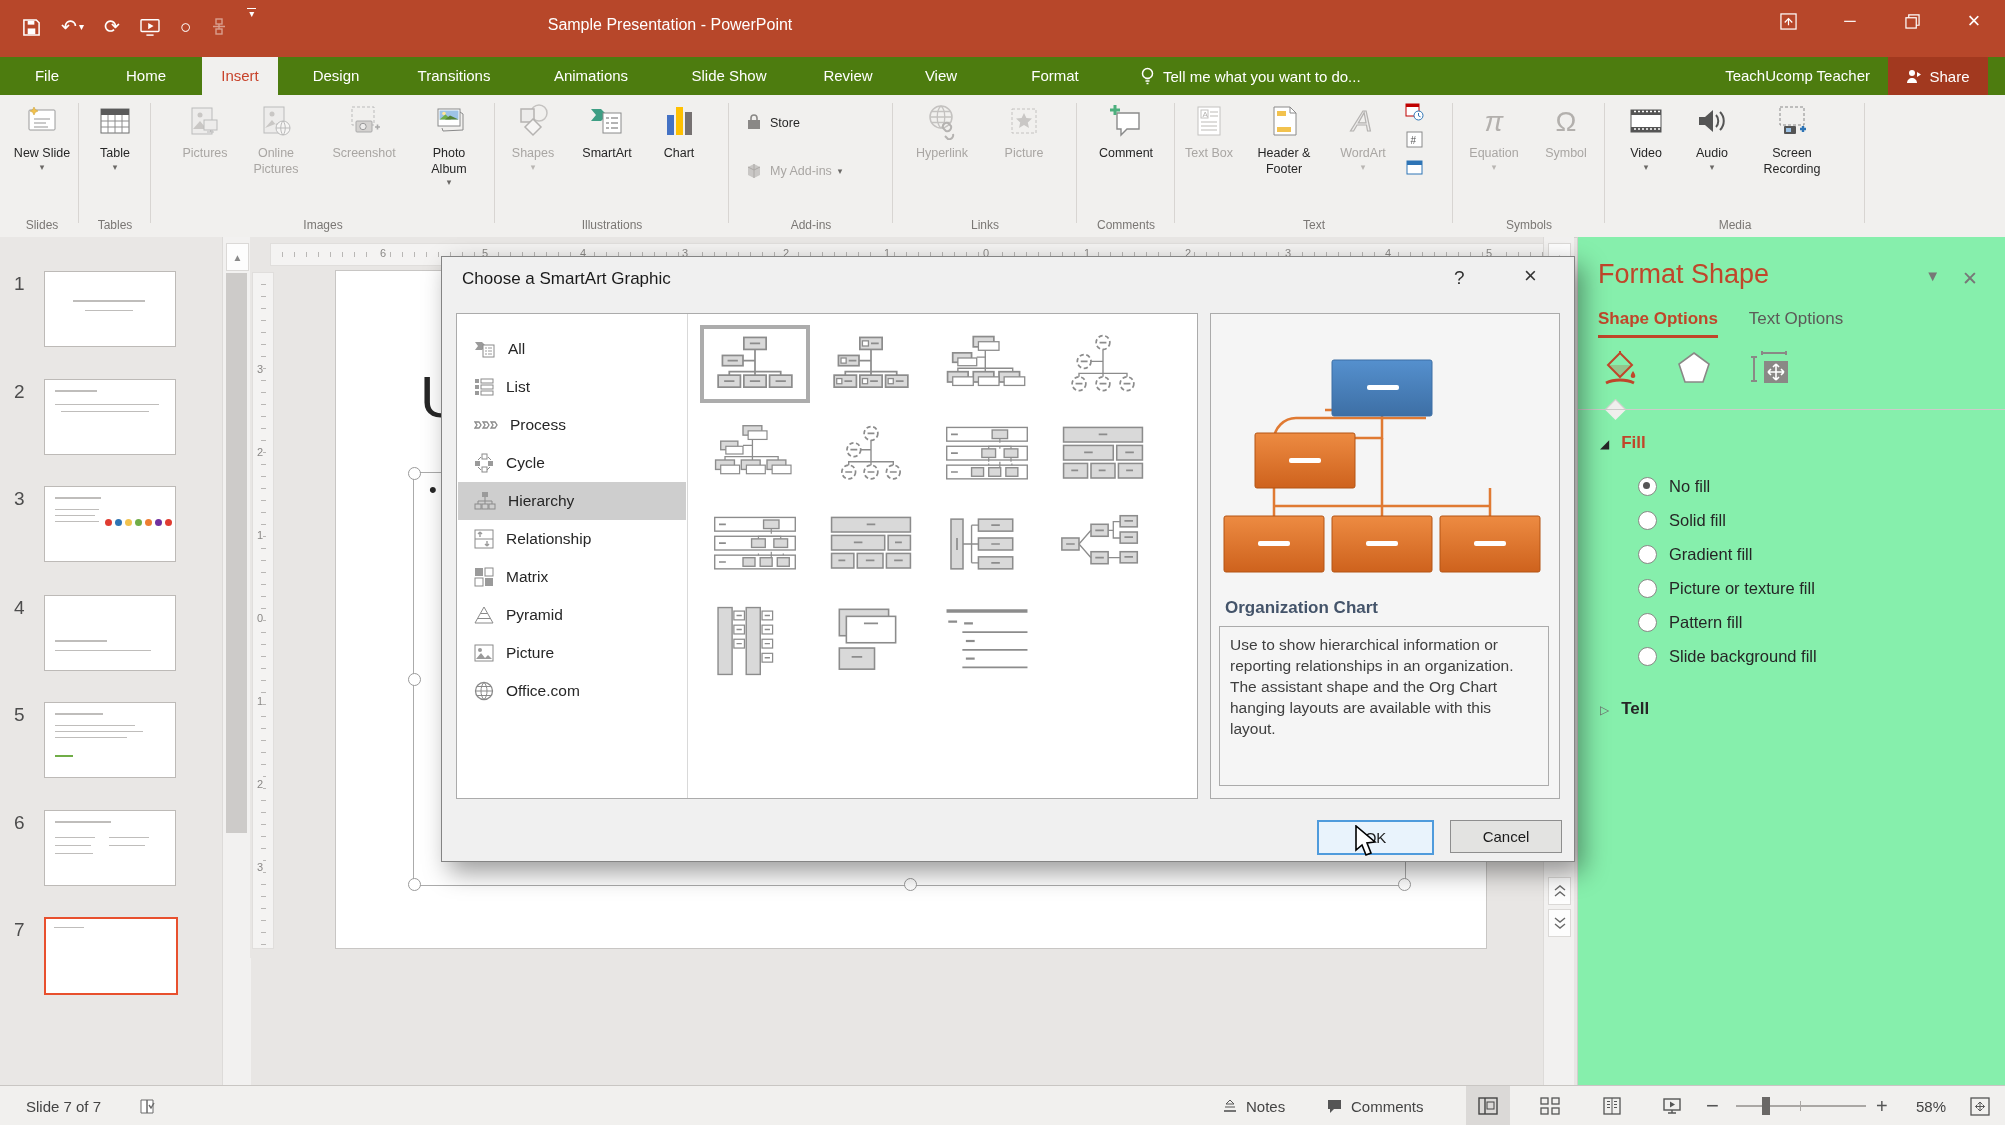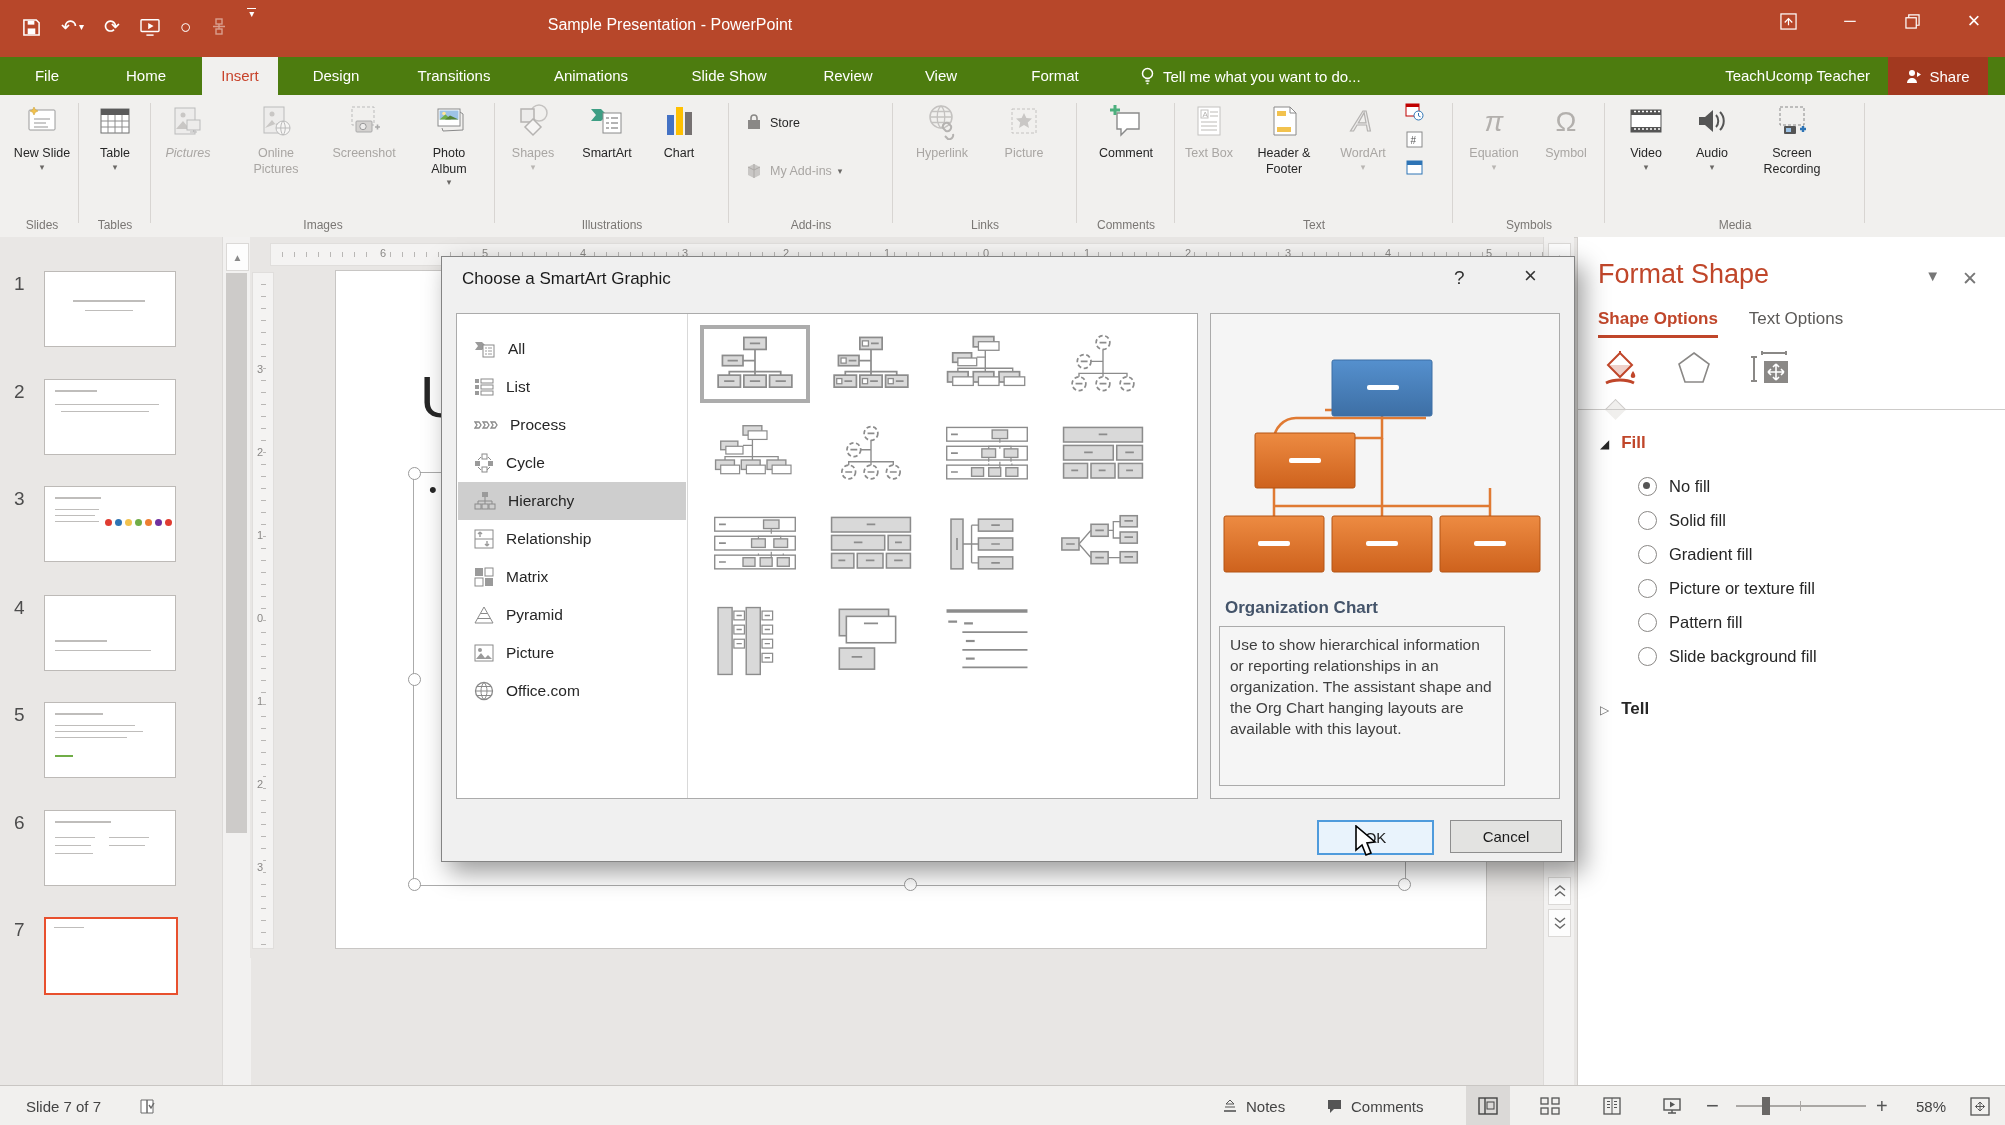--- a/index.html
+++ b/index.html
@@ -60,21 +60,21 @@
   .vruler span{position:absolute;left:4px;font-size:11px;color:#8a8886;background:#F4F3F2;padding:2px 0;}
   .canvas{position:absolute;left:335px;top:270px;width:1150px;height:677px;background:#fff;border:1px solid #C8C6C4;}
   .bigU{position:absolute;left:84px;top:92px;font-size:58px;color:#262626;}
   .selrect{position:absolute;left:77px;top:201px;width:991px;height:412px;border:1px solid #ABABAB;}
   .handle{position:absolute;width:11px;height:11px;border-radius:50%;background:#fff;border:1.5px solid #9a9a9a;}
   .cbullet{position:absolute;left:93px;top:206px;font-size:22px;color:#262626;}
   .canvas-scroll{position:absolute;left:1543px;top:237px;width:30px;height:848px;background:#F2F1F0;border-left:1px solid #DDDBD9;}
   .notes{position:absolute;left:250px;top:958px;width:1293px;height:127px;background:#fff;border-top:1px solid #C9C6C3;}
   .notesph{position:absolute;left:34px;top:32px;font-size:20px;color:#595959;}
   
-  .fpane{position:absolute;left:1577px;top:237px;width:428px;height:848px;background:#ffffff;border-left:1px solid #D2CFCC;}
+  .fpane{position:absolute;left:1577px;top:237px;width:428px;height:848px;background:#86efac;border-left:1px solid #D2CFCC;}
   .fptitle{position:absolute;left:20px;top:22px;font-size:27px;color:#C0462A;}
   .fpctl{position:absolute;top:30px;color:#777;font-size:15px;}
   .fptabs{position:absolute;left:20px;top:72px;font-size:17px;}
   .fptab{display:inline-block;margin-right:26px;color:#5c5a58;padding-bottom:6px;}
   .fptab.active{color:#C0462A;font-weight:bold;border-bottom:3px solid #C0462A;}
   .fpicons{position:absolute;left:22px;top:112px;display:flex;gap:34px;align-items:center;}
   .fpdivider{position:absolute;left:0;top:172px;width:100%;border-top:1px solid #CDCBC9;}
   .notch{position:absolute;left:30px;top:165px;width:14px;height:14px;background:#F0EFED;border-left:1px solid #CDCBC9;border-top:1px solid #CDCBC9;transform:rotate(45deg);}
   .fsection{position:absolute;left:22px;font-size:17px;font-weight:bold;}
   .fsection .tri{font-size:12px;margin-right:12px;color:#262626;font-weight:normal;}
@@ -96,21 +96,21 @@
   .dclose{position:absolute;left:1082px;top:6px;font-size:22px;color:#333;}
   .dbox{position:absolute;left:14px;top:56px;width:740px;height:484px;background:#fff;border:1px solid #ABABAB;}
   .cat{position:absolute;left:1px;width:228px;height:38px;display:flex;align-items:center;gap:12px;padding-left:16px;box-sizing:border-box;font-size:15.5px;color:#262626;}
   .cat.sel{background:#CECECE;}
   .catsep{position:absolute;left:230px;top:0;width:1px;height:100%;background:#D9D9D9;}
   .gallery{position:absolute;left:246px;top:14px;width:488px;height:456px;}
   .gitem{position:absolute;width:104px;height:72px;display:flex;align-items:center;justify-content:center;}
   .gitem.sel{outline:4px solid #ACACAC;outline-offset:-1px;background:#fff;}
   .pbox{position:absolute;left:768px;top:56px;width:348px;height:484px;background:#F5F5F5;border:1px solid #ABABAB;}
   .pname{position:absolute;left:14px;top:284px;font-size:17px;font-weight:bold;color:#44546A;}
-  .pdescbox{position:absolute;left:8px;top:312px;width:286px;height:160px;border:1px solid #ABABAB;background:#F5F5F5;
+  .pdescbox{position:absolute;left:8px;top:312px;width:330px;height:160px;border:1px solid #ABABAB;background:#F5F5F5;
             font-size:15.5px;color:#3f3f3f;padding:8px 10px;box-sizing:border-box;line-height:1.35;}
   .dbtn{position:absolute;top:563px;height:31px;font-size:15px;display:flex;align-items:center;justify-content:center;}
   .okbtn{left:875px;width:113px;background:#E9F3FC;border:2px solid #4F9BDC;color:#1a1a1a;}
   .cancelbtn{left:1008px;width:110px;background:#E3E3E1;border:1px solid #8E8E8E;color:#1a1a1a;}
   .cursor{position:absolute;left:911px;top:568px;z-index:11;}
   svg{display:block;}
 </style>
 </head>
 <body>
 
@@ -221,21 +221,21 @@
             </svg>
         </span>
         <span>Table</span>
           <span class="caret-s">▾</span>
       </div>
       <div class="glabel">Tables</div>
     </div>
     <div class="gsep" style="left:150px;"></div>
 
     <div class="rgroup" style="left:154px;width:338px;">
-      <div class="rbtn dis" style="left:1px;width:66px;font-style:italic;">
+      <div class="rbtn dis" style="left:18px;width:66px;">
         <span class="ricon">
           <svg width="36" height="36" viewBox="0 0 36 36">
               <rect x="5" y="5" width="20" height="26" fill="#EDECEB" stroke="#BBB"></rect>
               <circle cx="13" cy="12" r="2.5" fill="#C9C7C5"></circle>
               <path d="M6 26l7-8 5 6 3-3 4 5z" fill="#C9C7C5"></path>
               <rect x="17" y="17" width="13" height="10" fill="#EDECEB" stroke="#BBB"></rect>
               <path d="M20 29h7M23.5 27v2" stroke="#BBB"></path>
             </svg>
         </span>
         <span>Pictures</span>

